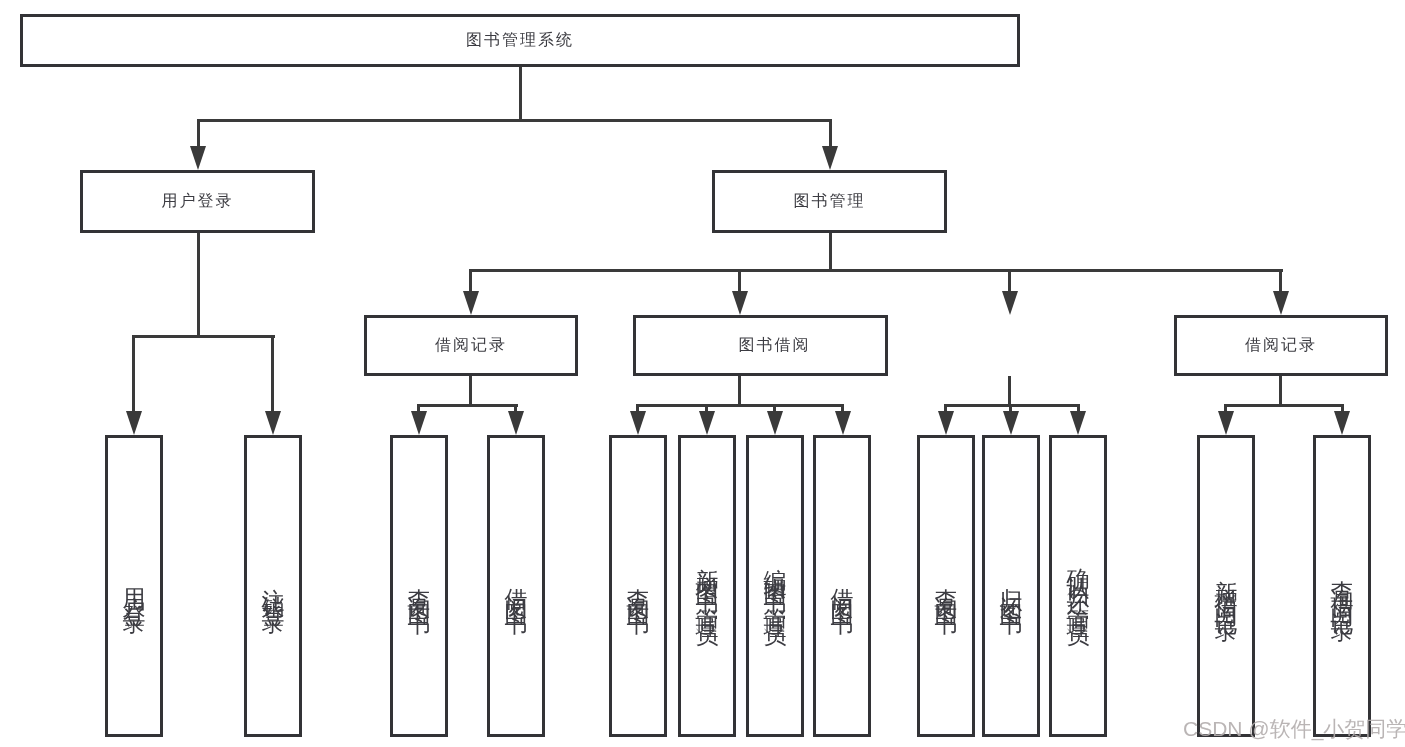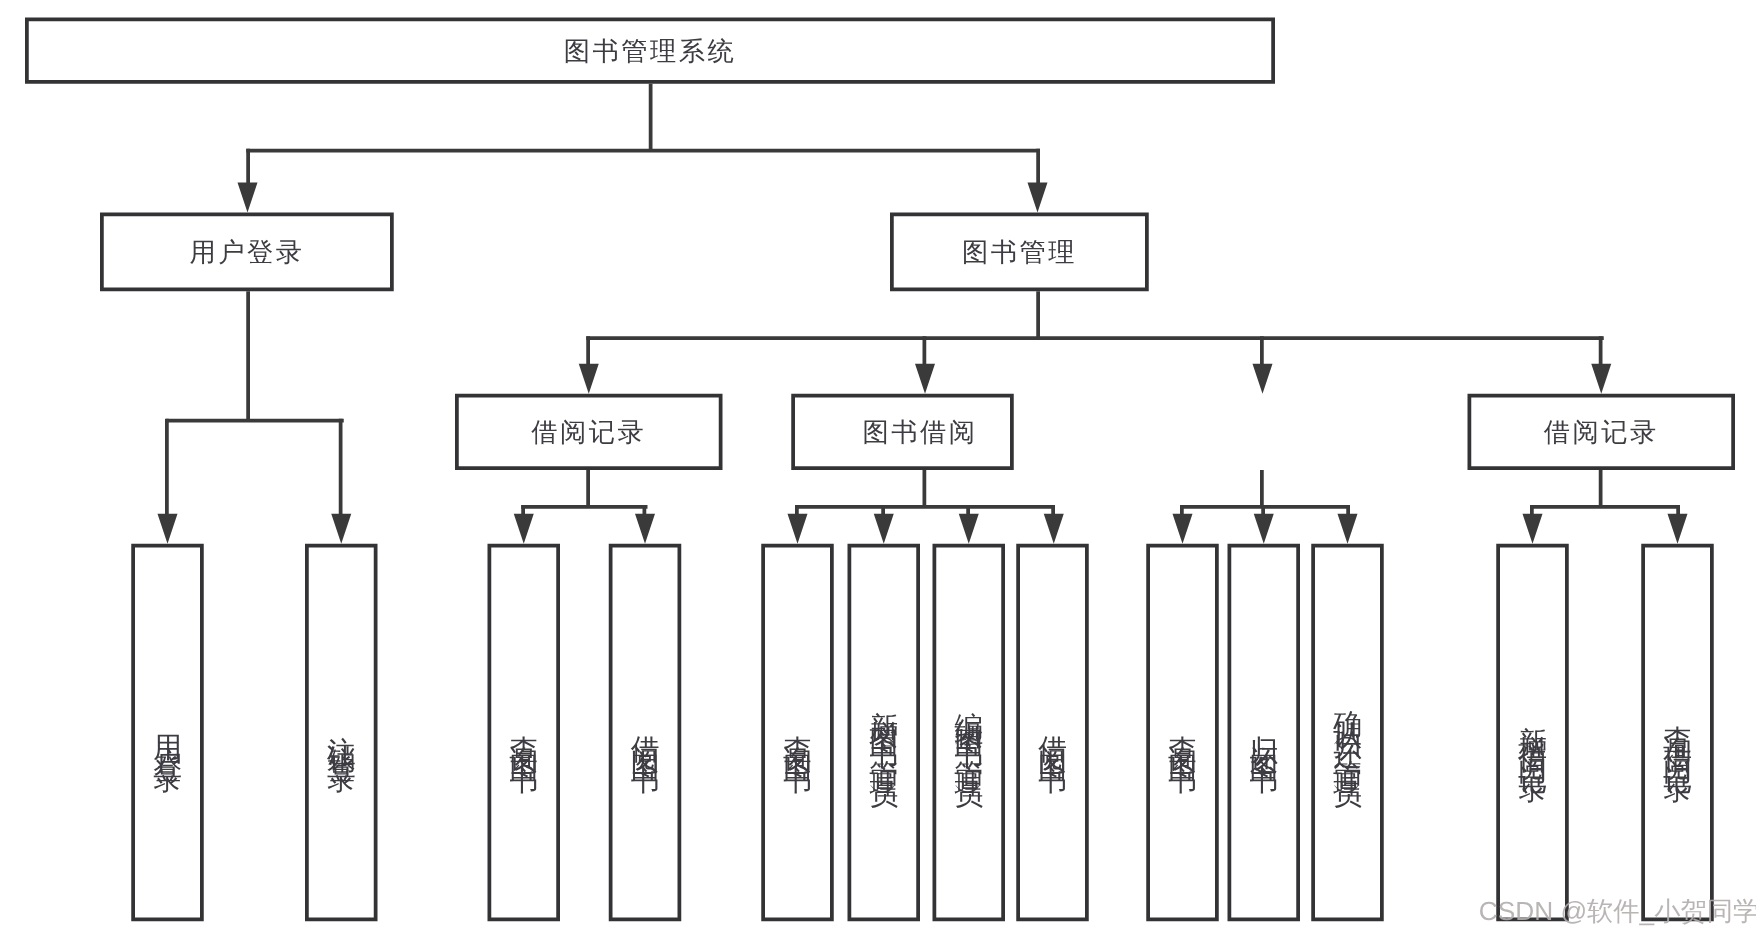--- a/index.html
+++ b/index.html
@@ -16,21 +16,21 @@
     position: absolute;
     box-sizing: border-box;
     border: 3px solid #333336;
     background: #ffffff;
     display: flex;
     align-items: center;
     justify-content: center;
     color: #3c3c42;
   }
   .hlabel {
-    font-size: 21px;
+    font-size: 16px;
     letter-spacing: 2px;
     color: #3c3c42;
     white-space: nowrap;
   }
   .leaf { width: 58px; height: 302px; top: 435px; }
   .vtext {
     writing-mode: vertical-rl;
     text-orientation: upright;
     font-size: 23px;
     letter-spacing: 8px;
@@ -64,28 +64,28 @@
 
 <div class="canvas">
 
   <div class="nbox" style="left:20px; top:14px; width:1000px; height:53px;">
     <span class="hlabel">图书管理系统</span>
   </div>
 
   <div class="nbox" style="left:80px; top:170px; width:235px; height:63px;">
     <span class="hlabel">用户登录</span>
   </div>
-  <div class="nbox" style="left:712px; top:170px; width:207px; height:63px;">
+  <div class="nbox" style="left:712px; top:170px; width:235px; height:63px;">
     <span class="hlabel">图书管理</span>
   </div>
 
   <div class="nbox" style="left:364px; top:315px; width:214px; height:61px;">
     <span class="hlabel">借阅记录</span>
   </div>
-  <div class="nbox" style="left:633px; top:315px; width:178px; height:61px;padding-left:28px;">
+  <div class="nbox" style="left:633px; top:315px; width:255px; height:61px;padding-left:28px;">
     <span class="hlabel">图书借阅</span>
   </div>
   <div class="nbox" style="left:1174px; top:315px; width:214px; height:61px;">
     <span class="hlabel">借阅记录</span>
   </div>
 
   <div class="nbox leaf" style="left:105px;">
     <span class="vtext">用户登录</span>
   </div>
   <div class="nbox leaf" style="left:244px;">

